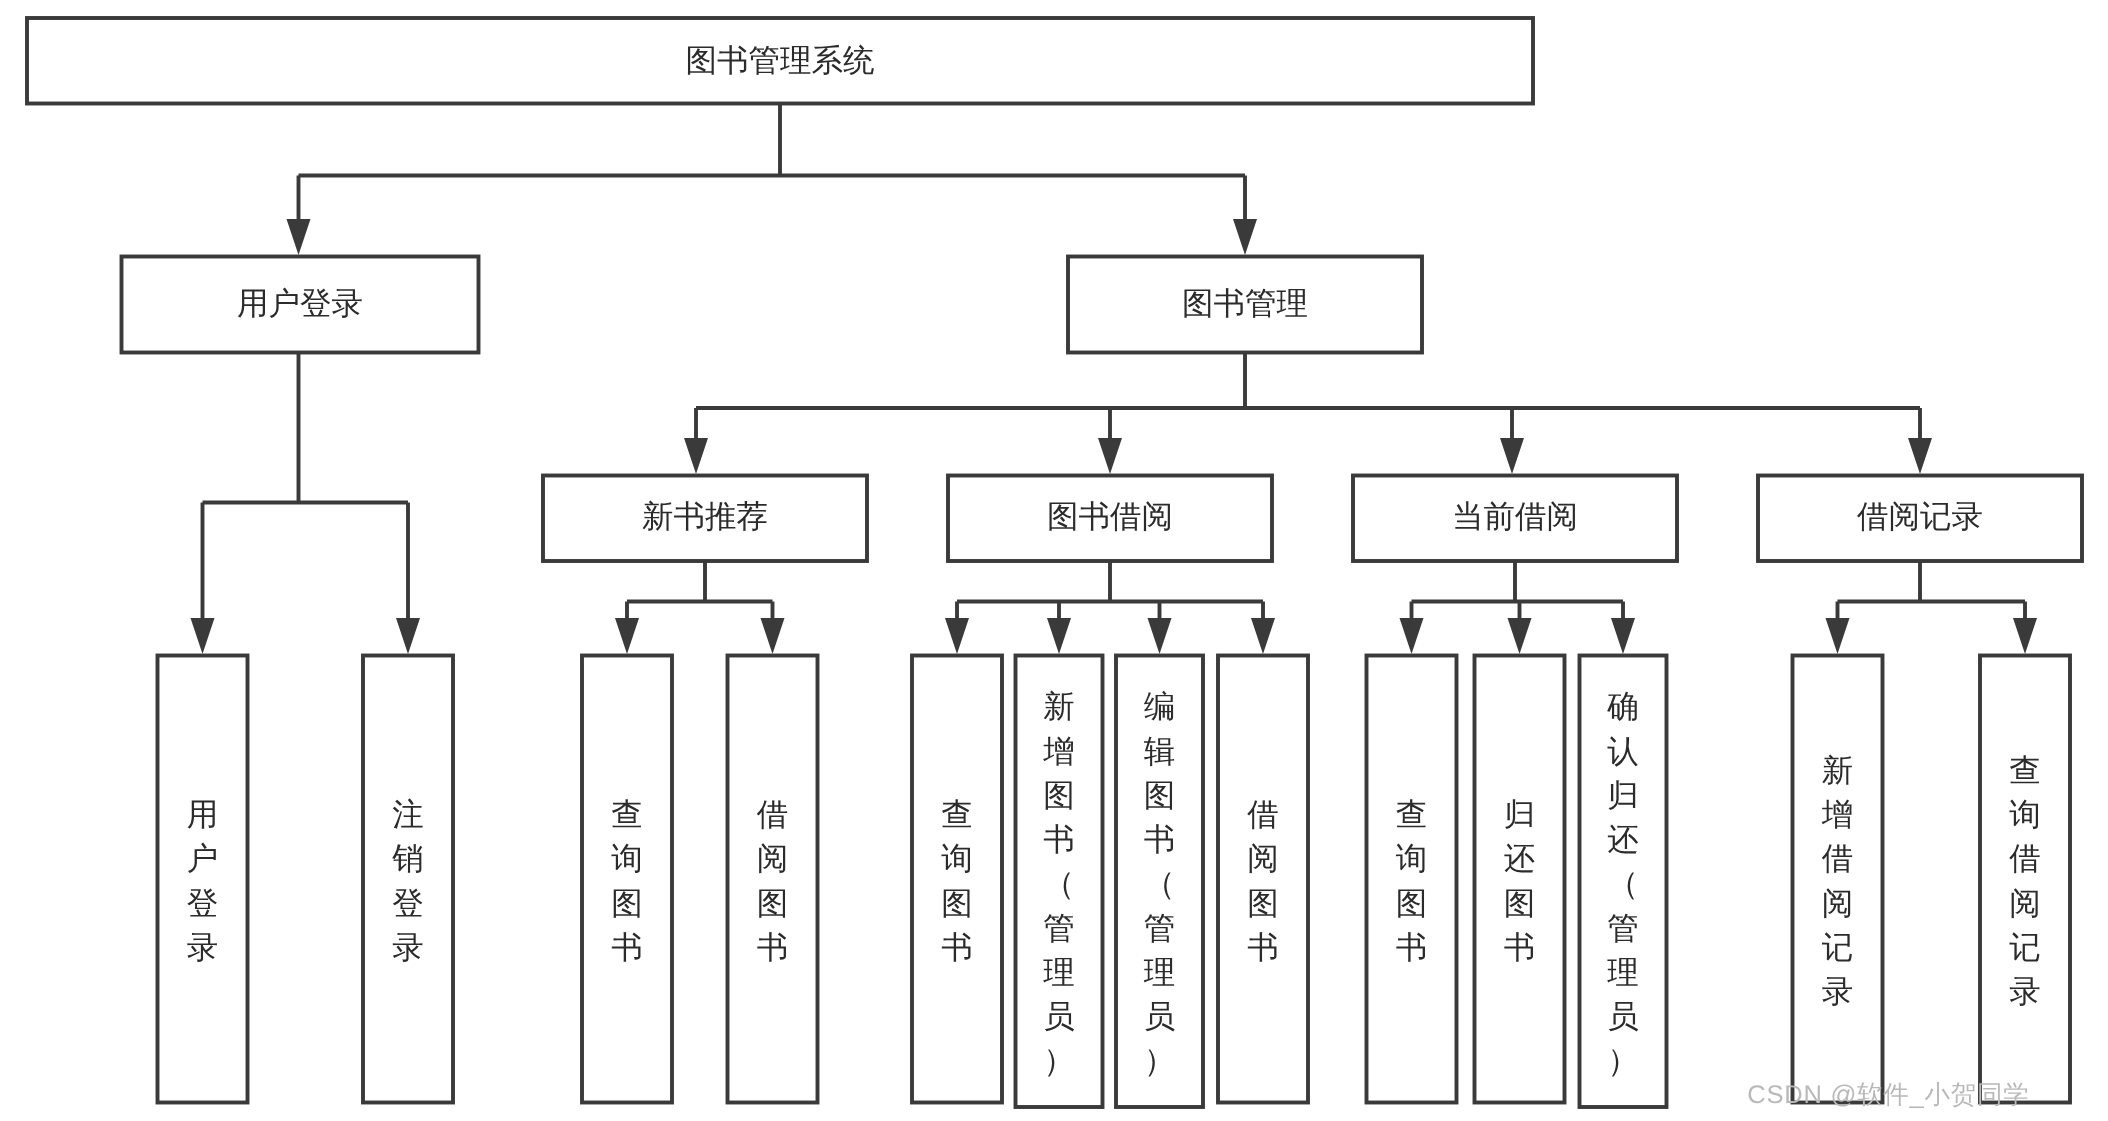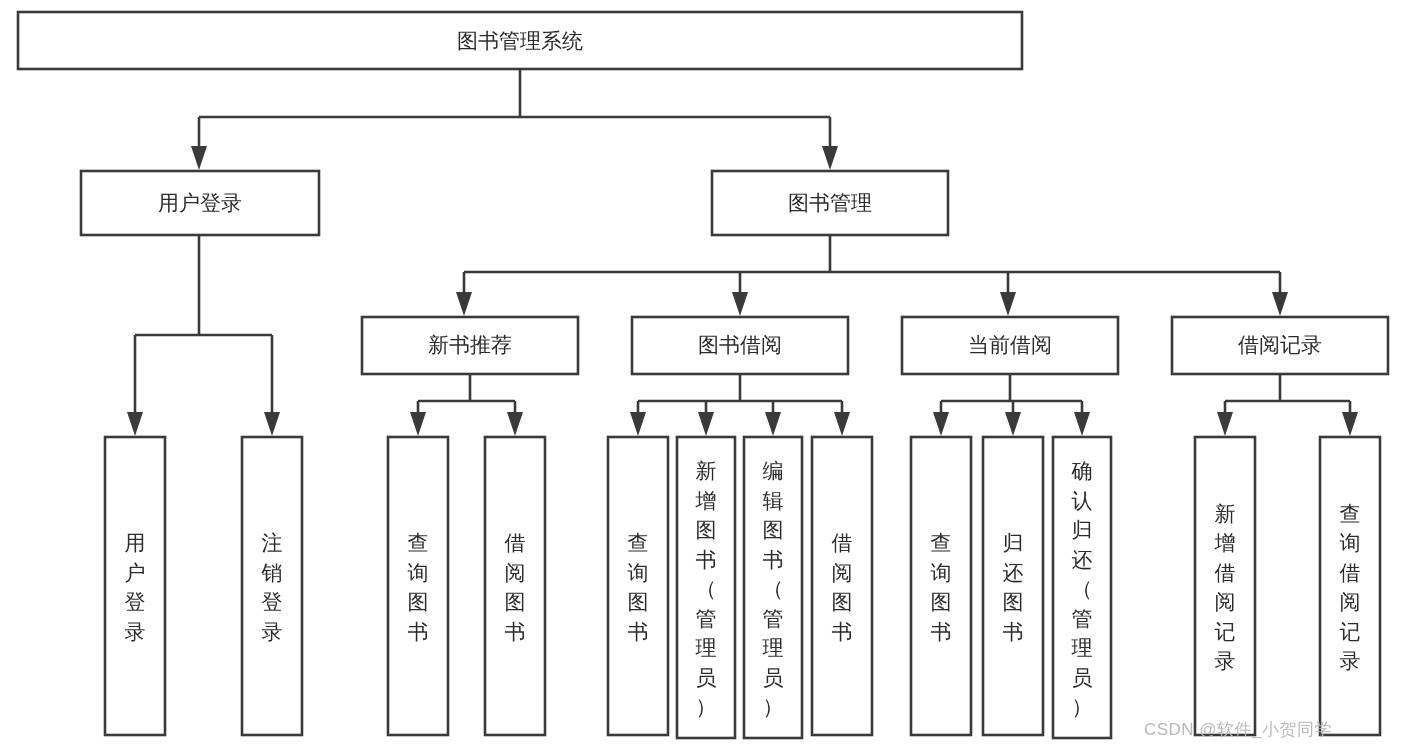--- a/index.html
+++ b/index.html
@@ -52,21 +52,21 @@
     font-family: "Liberation Sans", "DejaVu Sans", sans-serif;
     font-size: 21px;
     fill: #2b2b2b;
     text-anchor: middle;
   }
   .node-label-v tspan {
     text-anchor: middle;
   }
   .watermark {
     position: absolute;
-    right: 24px;
+    right: 3px;
     bottom: 6px;
     font-family: "Liberation Sans", "DejaVu Sans", sans-serif;
     font-size: 17px;
     color: #b9b9b9;
     letter-spacing: 0.5px;
     white-space: nowrap;
     pointer-events: none;
     margin-left: 35px;
   }
 </style>

